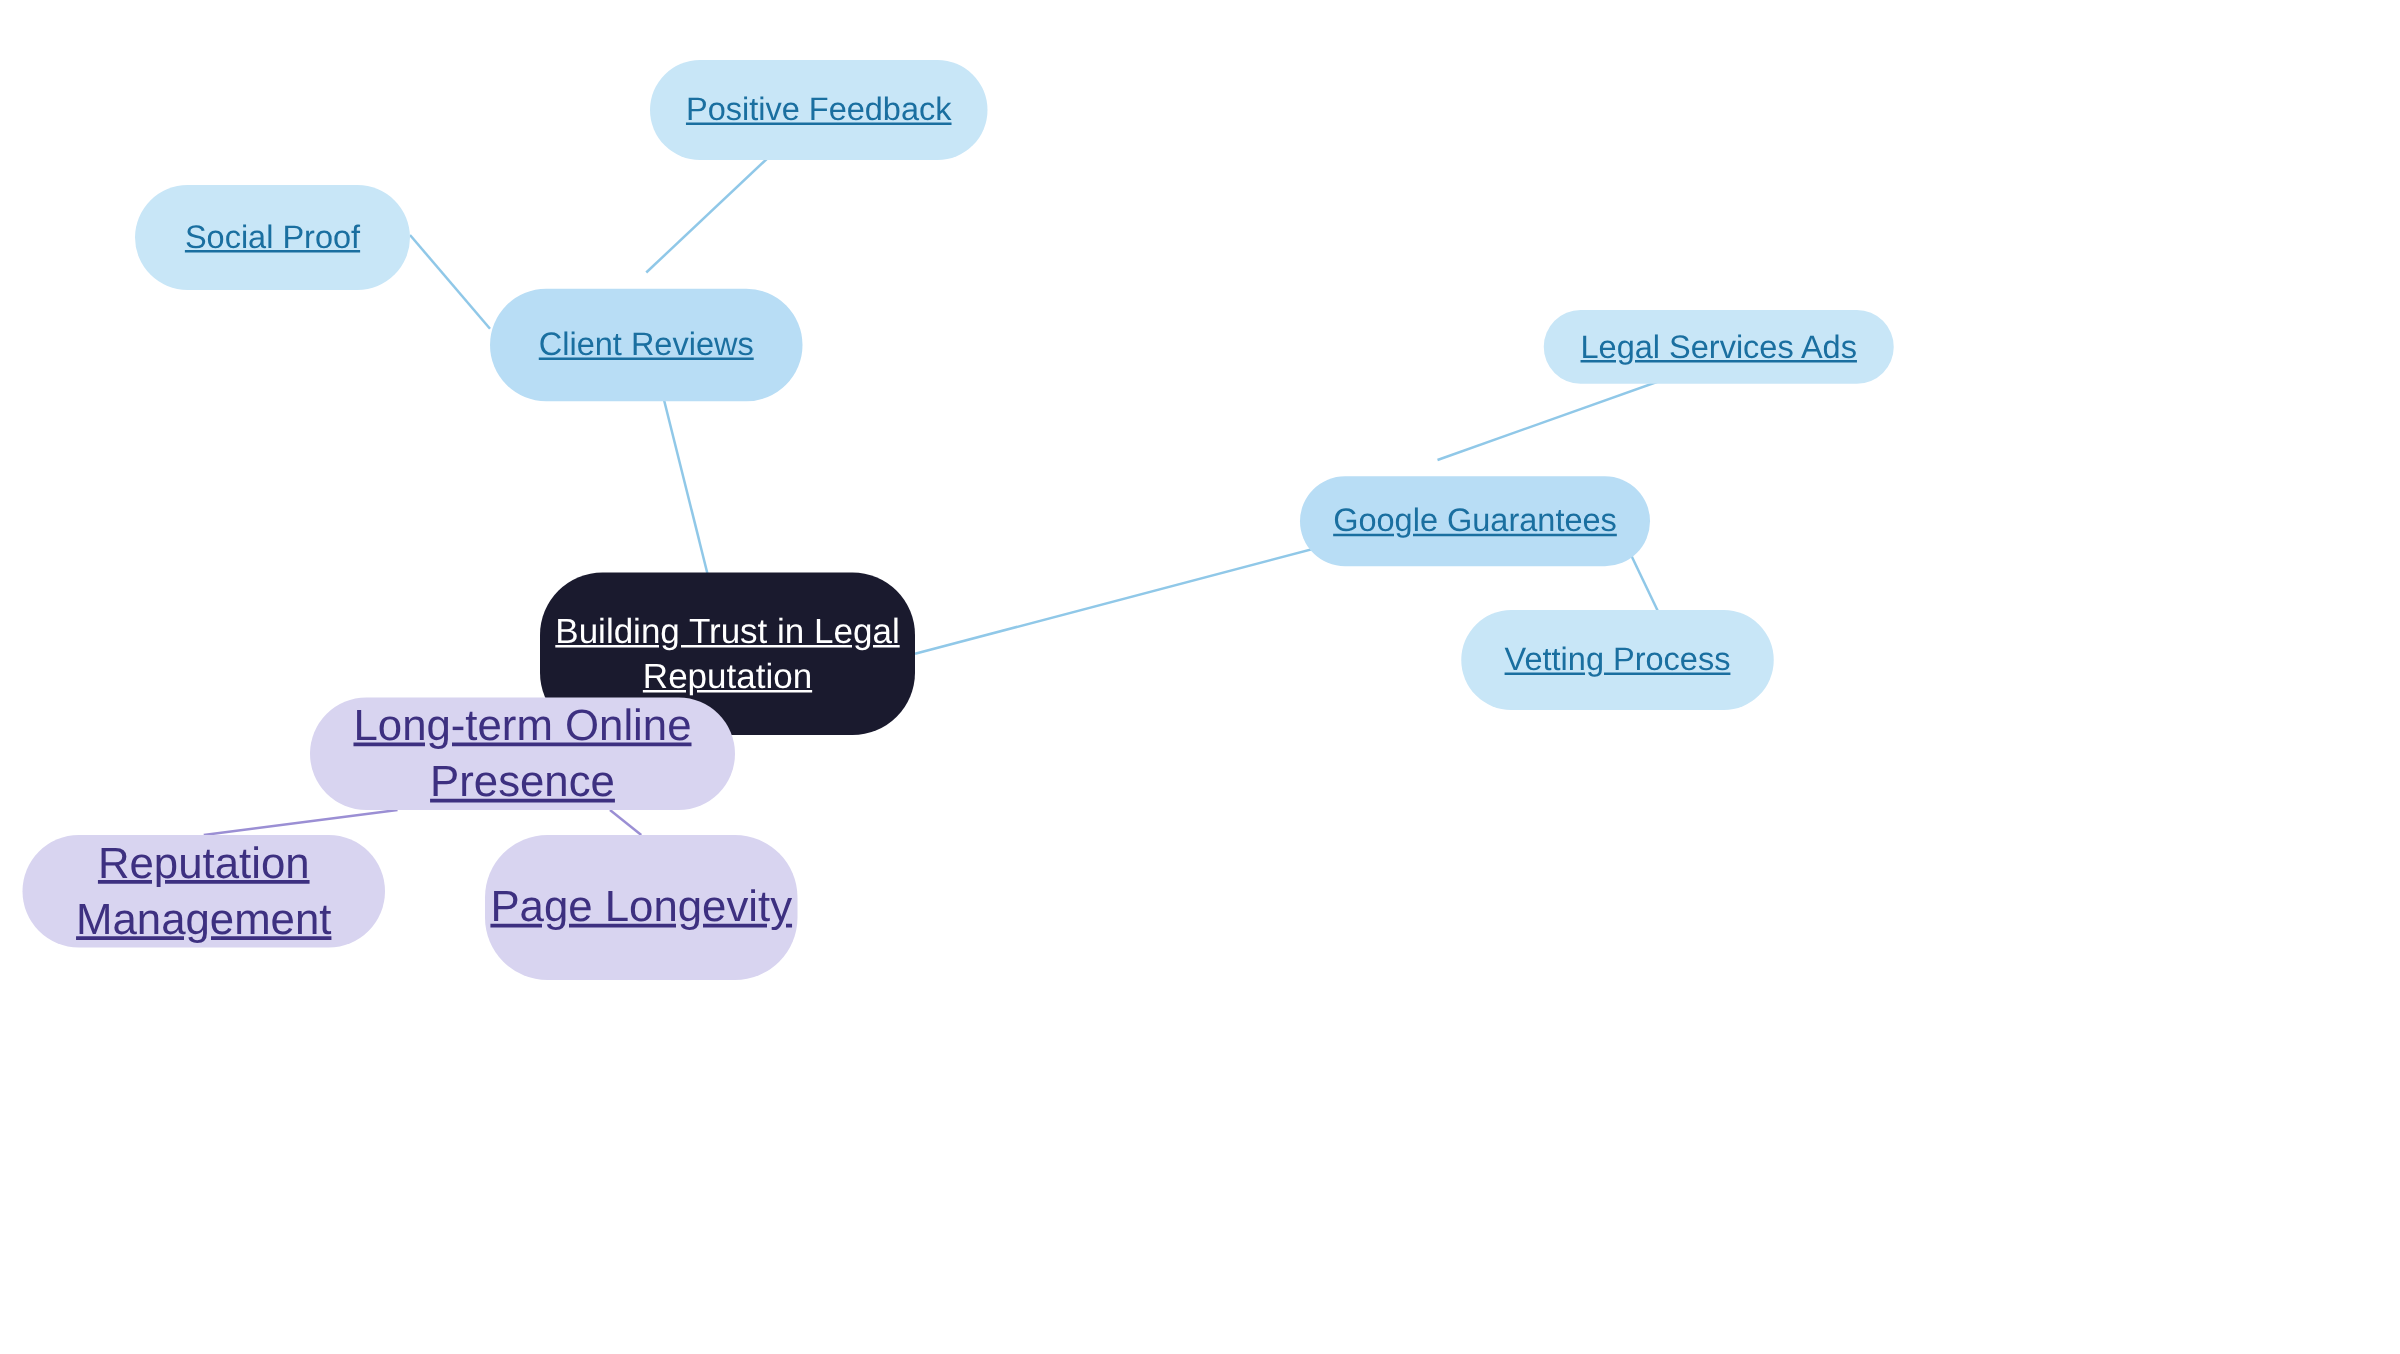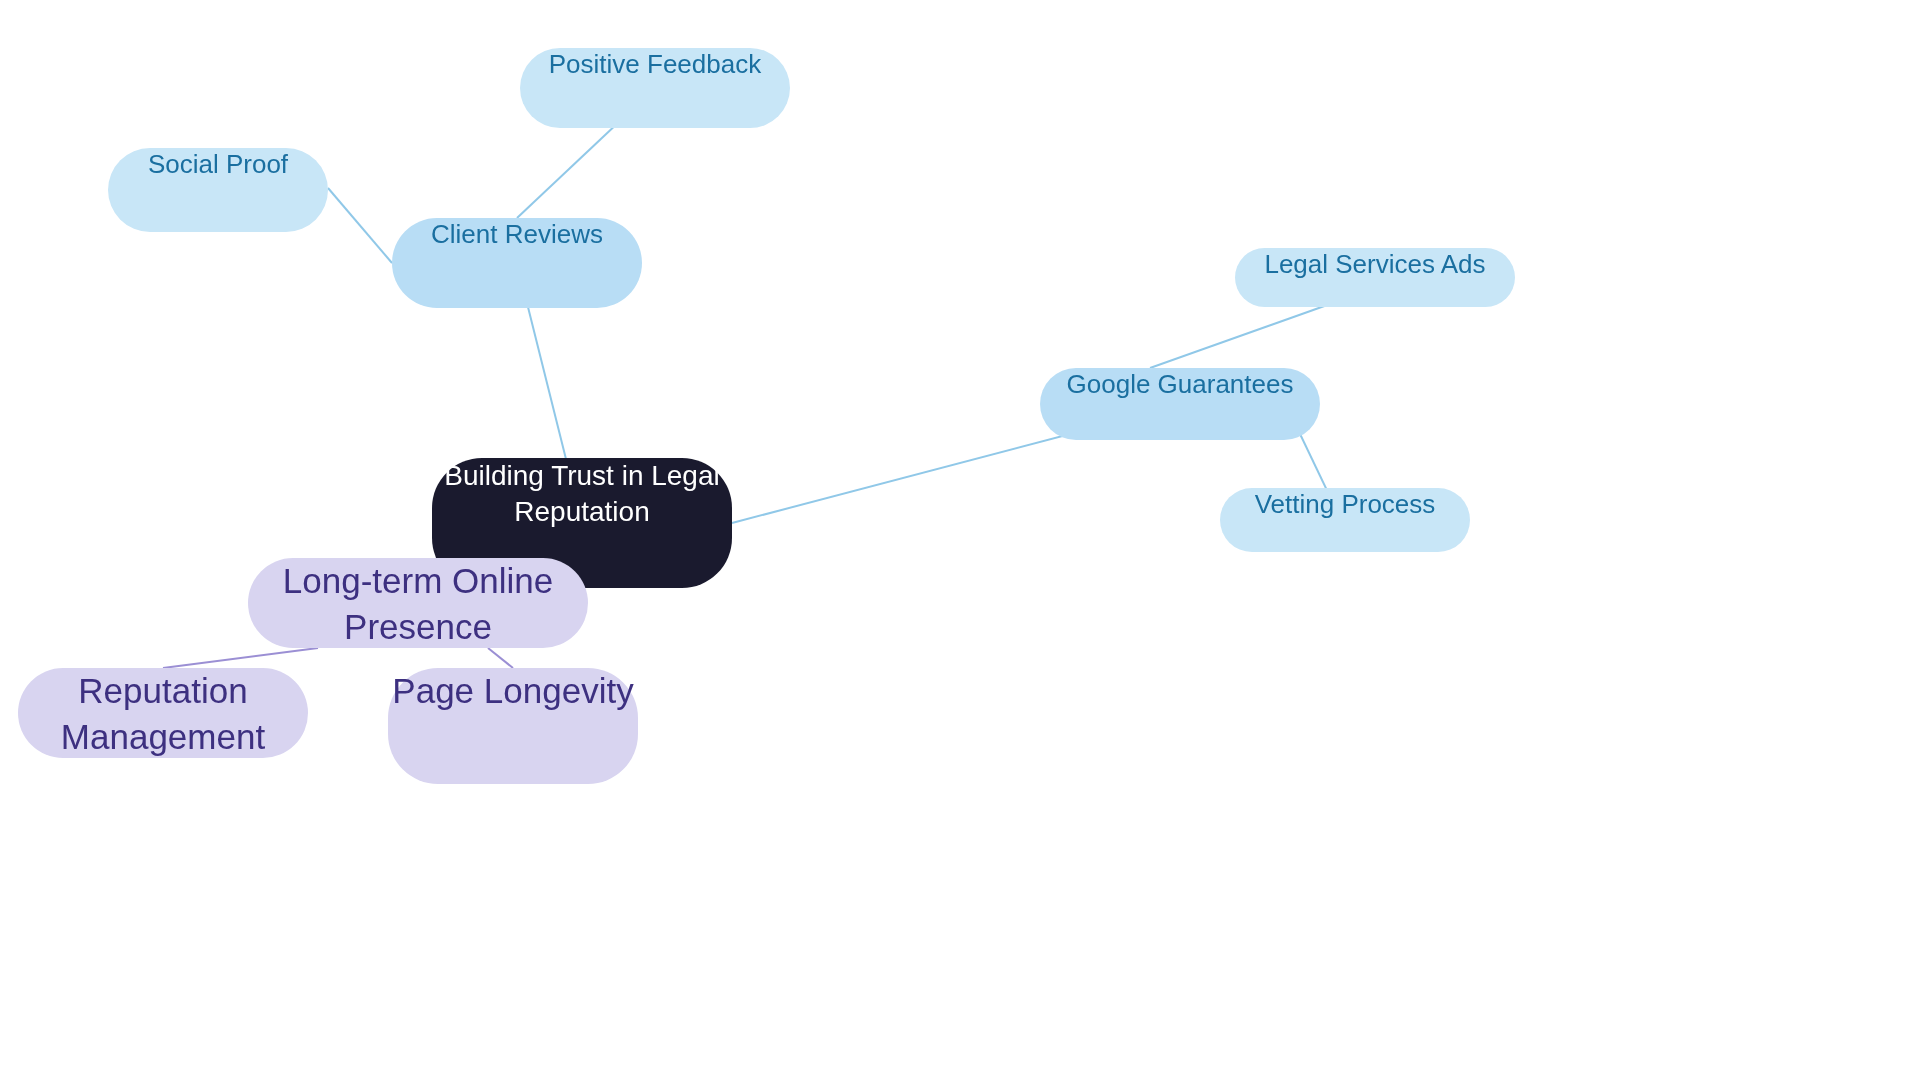--- a/index.html
+++ b/index.html
@@ -15,25 +15,26 @@
       position: absolute;
       top: 0; left: 0;
       width: 1920px;
       height: 1083px;
       pointer-events: none;
     }
     .node {
       position: absolute;
       border-radius: 50px;
       display: flex;
-      align-items: flex-start;
+      align-items: center;
       justify-content: center;
       text-align: center;
       line-height: 1.3;
       cursor: default;
+      text-decoration: underline;
     }
     .node-center {
       background: #1a1a2e;
       color: #ffffff;
       font-size: 28px;
       font-weight: 500;
       width: 300px;
       height: 130px;
       left: 432px;
       top: 458px;
@@ -42,20 +43,21 @@
       background: #c8e6f7;
       color: #1a6fa0;
       font-size: 26px;
       font-weight: 400;
     }
     .node-blue-medium {
       background: #b8ddf5;
       color: #1a6fa0;
       font-size: 26px;
       font-weight: 400;
+      margin-top: 13px;
     }
     .node-purple-light {
       background: #d8d4f0;
       color: #3d3080;
       font-size: 35px;
       font-weight: 400;
     }
     
     .node-positive-feedback {
       width: 270px;
@@ -82,22 +84,22 @@
       top: 248px;
     }
     .node-google-guarantees {
       width: 280px;
       height: 72px;
       left: 1040px;
       top: 368px;
     }
     .node-vetting-process {
       width: 250px;
-      height: 64px;
-      left: 1220px;
+      height: 80px;
+      left: 1169px;
       top: 488px;
     }
     .node-longterm-online {
       width: 340px;
       height: 90px;
       left: 248px;
       top: 558px;
     }
     .node-reputation-mgmt {
       width: 290px;

